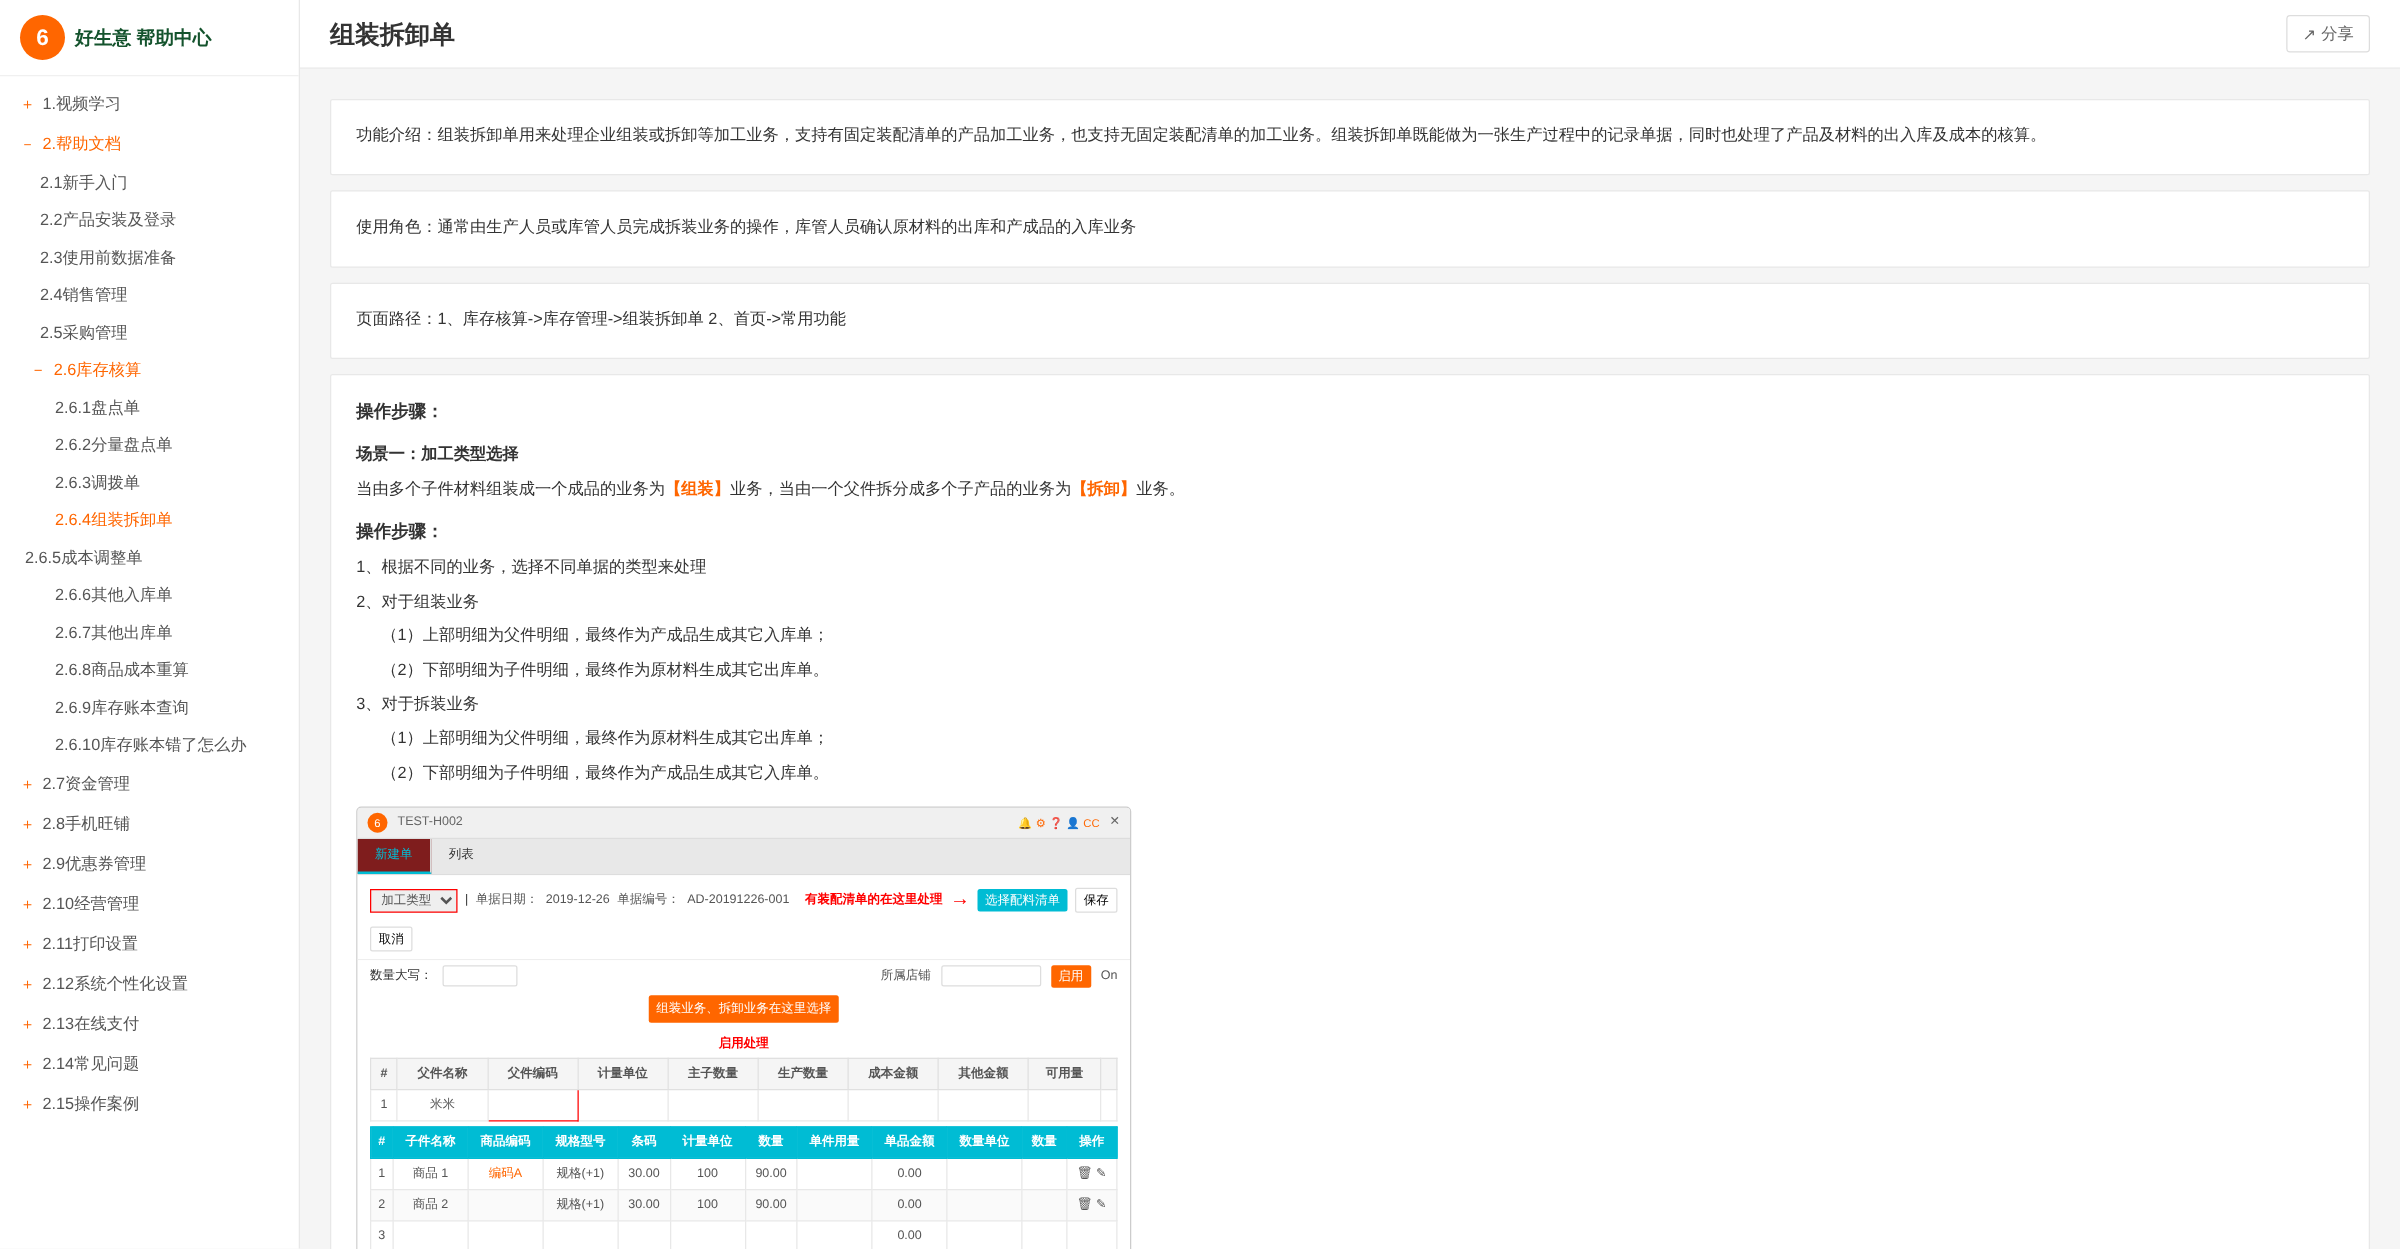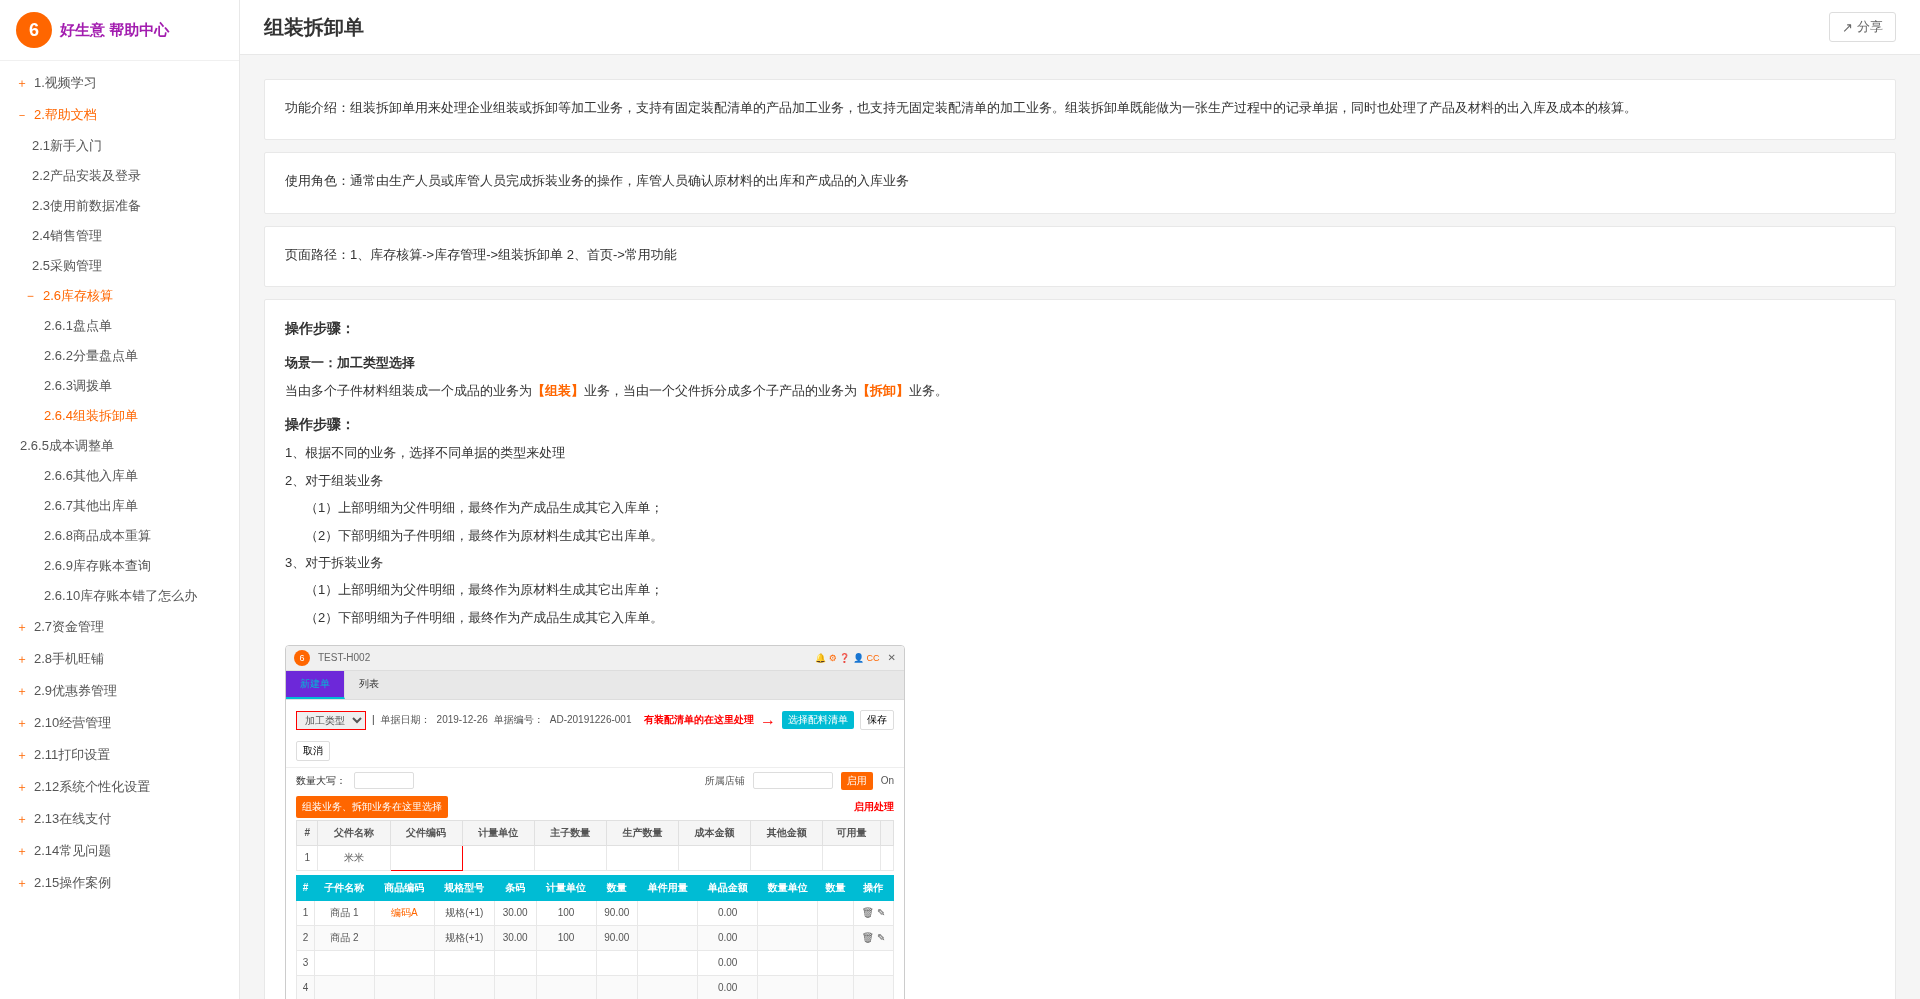--- a/index.html
+++ b/index.html
@@ -23,21 +23,21 @@
       border-bottom: 1px solid #f0f0f0;
     }
     .logo-icon {
       width: 36px; height: 36px;
       background: #f60;
       border-radius: 50%;
       display: flex; align-items: center; justify-content: center;
       color: #fff; font-size: 18px; font-weight: bold;
       margin-right: 8px; flex-shrink: 0;
     }
-    .logo-text { font-size: 15px; font-weight: bold; color: #a21caf; }
+    .logo-text { font-size: 15px; font-weight: bold; color: #14532d; }
     .search-box {
       padding: 10px 12px;
       border-bottom: 1px solid #f0f0f0;
       display: flex; align-items: center;
     }
     .search-input {
       flex: 1; border: 1px solid #ddd; border-radius: 3px;
       padding: 5px 8px; font-size: 12px; outline: none;
       color: #999;
     }
@@ -254,21 +254,21 @@
 
         <div style="background:#f0f0f0; padding:3px 8px; display:flex; align-items:center; gap:8px; border-bottom:1px solid #ddd; font-size:10px; color:#666;">
           <div style="background:#f60; color:#fff; border-radius:50%; width:16px; height:16px; display:flex;align-items:center;justify-content:center; font-size:9px; flex-shrink:0;">6</div>
           <span>TEST-H002</span>
           <span style="flex:1;"></span>
           <span style="color:#f60; font-size:9px;">🔔 ⚙ ❓ 👤 CC</span>
           <span style="cursor:pointer;">✕</span>
         </div>
 
         <div style="display:flex; background:#e8e8e8; border-bottom:1px solid #ddd;">
-          <div style="padding:4px 14px; border-right:1px solid #ddd; background:#6d28d9; border-bottom:2px solid #00bcd4; color:#00bcd4; font-size:10px; cursor:pointer;">
+          <div style="padding:4px 14px; border-right:1px solid #ddd; background:#7f1d1d; border-bottom:2px solid #00bcd4; color:#00bcd4; font-size:10px; cursor:pointer;">
             <span>新建单</span>
           </div>
           <div style="padding:4px 14px; font-size:10px; cursor:pointer;">
             <span>列表</span>
           </div>
         </div>
 
         <div style="padding:6px 10px; border-bottom:1px solid #eee; display:flex; align-items:center; gap:6px; flex-wrap:wrap; background:#fff;">
           <select style="border:1px solid red; font-size:10px; padding:2px 4px; color:#555;">
             <option>加工类型</option>
@@ -295,21 +295,21 @@
           <input style="border: 1px solid rgb(221, 221, 221); padding: 2px 4px; font-size: 10px; width: 60px; border-radius: 2px;" type="text">
           <span style="flex:1;"></span>
           <span style="font-size:10px; color:#555;">所属店铺</span>
           <input style="border: 1px solid rgb(221, 221, 221); padding: 2px 4px; font-size: 10px; width: 80px; border-radius: 2px;" type="text">
           <button style="background:#f60; color:#fff; border:none; border-radius:2px; padding:2px 6px; font-size:10px; cursor:pointer;">
             <span>启用</span>
           </button>
           <span style="font-size:10px; color:#555;">On</span>
         </div>
 
-        <div style="display:flex; align-items:center; gap:4px; padding:2px 10px; background:#fff; flex-wrap:wrap;">
+        <div style="display:flex; align-items:center; gap:4px; padding:2px 10px; background:#fff; flex-wrap:wrap;flex-direction:column;">
           <div style="background:#f60; color:#fff; padding:2px 6px; font-size:10px; border-radius:2px; display:inline-block;">
             <span>组装业务、拆卸业务在这里选择</span>
           </div>
           <span style="flex:1;"></span>
           <span style="color:red; font-size:10px; font-weight:bold;">启用处理</span>
         </div>
 
         <div style="padding:0 10px 4px; background:#fff;">
           <table class="ss-table">
             <thead>

